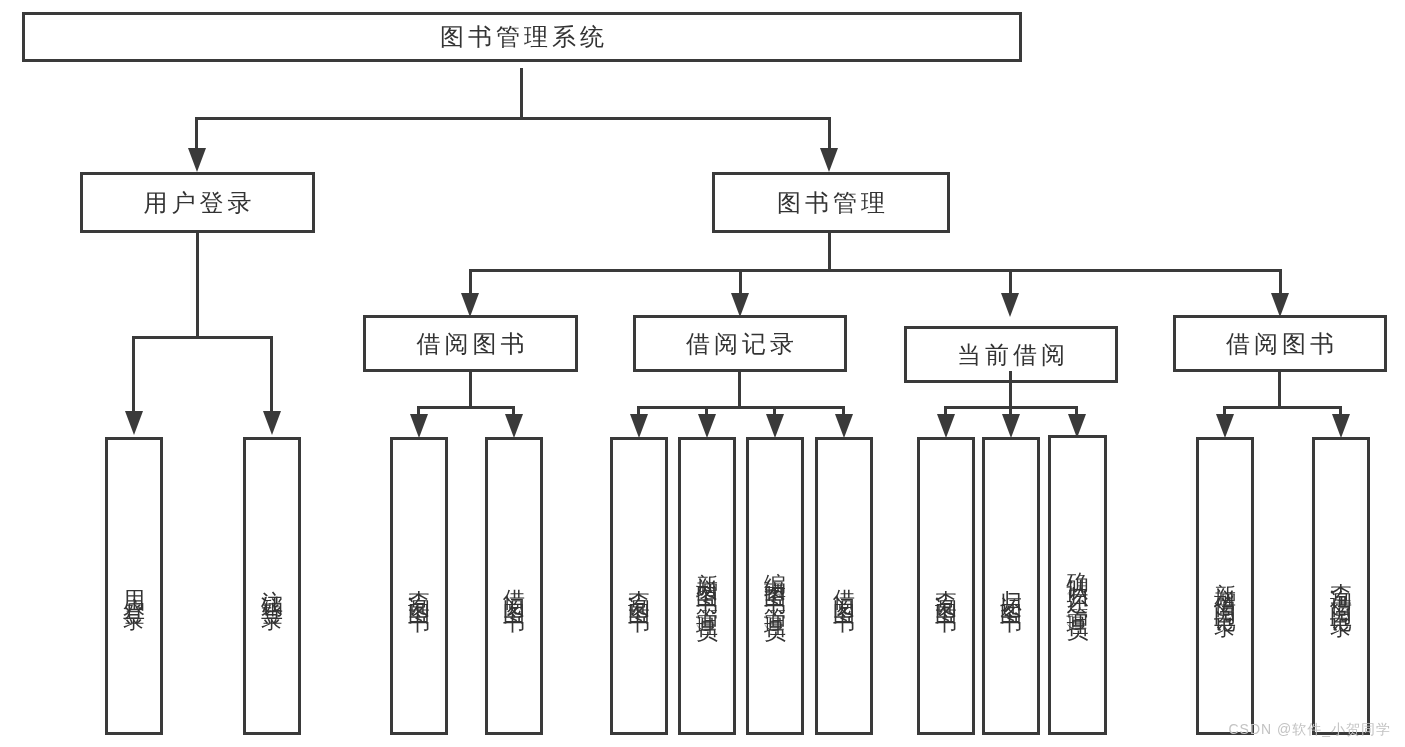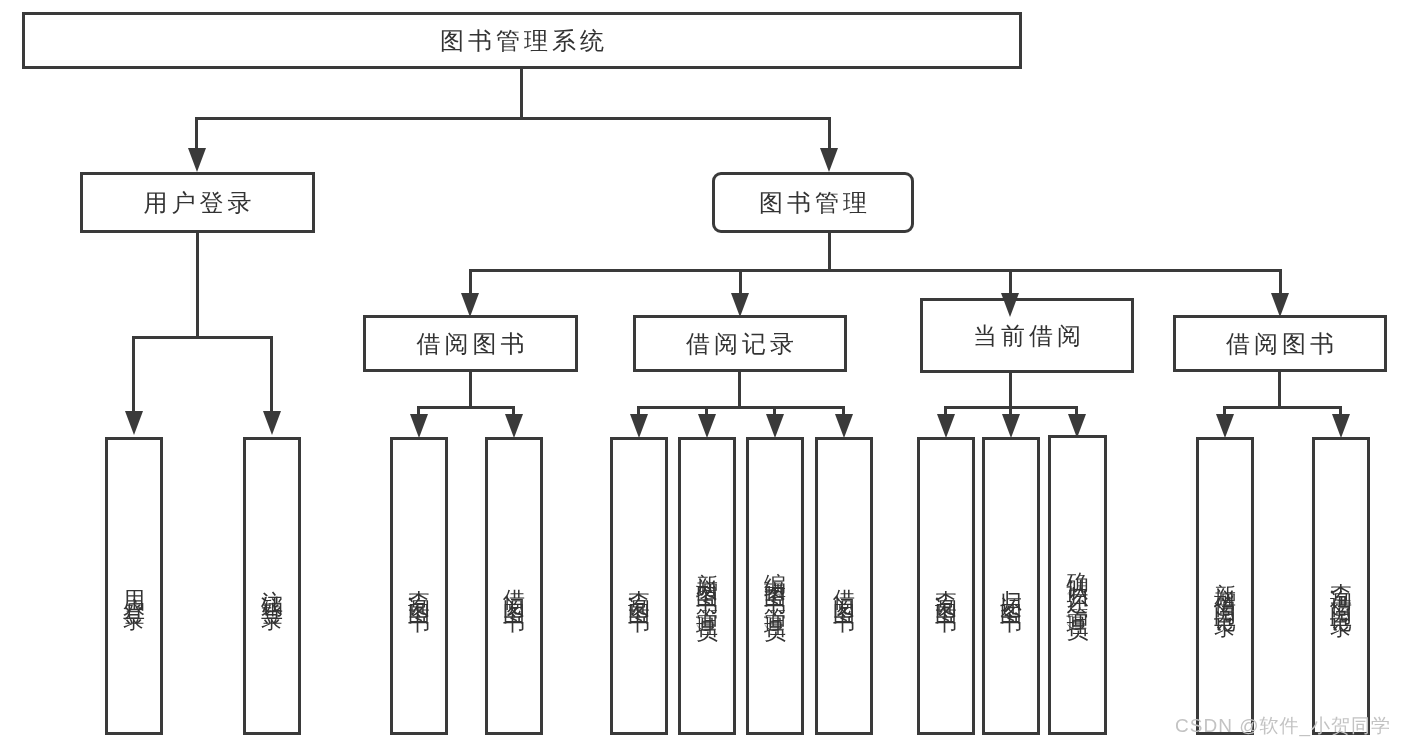--- a/index.html
+++ b/index.html
@@ -48,48 +48,48 @@
     width: 0; height: 0;
     border-left: 9px solid transparent;
     border-right: 9px solid transparent;
     border-top: 24px solid var(--line);
     transform: translateX(-50%);
   }
   .watermark {
     position: absolute;
     right: 14px;
     bottom: 8px;
-    font-size: 19px;
+    font-size: 14px;
     letter-spacing: 1px;
     color: var(--watermark);
   }
 </style>
 </head>
 <body>
 
 <div class="canvas">
 
-  <div class="box h" style="left:22px; top:12px; width:1000px; height:57px;align-items:center;">
+  <div class="box h" style="left:22px; top:12px; width:1000px; height:50px;align-items:center;">
     <span class="lbl">图书管理系统</span>
   </div>
 
   <div class="box h" style="left:80px; top:172px; width:235px; height:61px;">
     <span class="lbl">用户登录</span>
   </div>
-  <div class="box h" style="left:712px; top:172px; width:202px; height:61px;border-radius:9px;">
+  <div class="box h" style="left:712px; top:172px; width:238px; height:61px;">
     <span class="lbl">图书管理</span>
   </div>
 
   <div class="box h" style="left:363px; top:315px; width:215px; height:57px;">
     <span class="lbl">借阅图书</span>
   </div>
   <div class="box h" style="left:633px; top:315px; width:214px; height:57px;">
     <span class="lbl">借阅记录</span>
   </div>
-  <div class="box h" style="left:904px; top:298px; width:214px; height:75px;margin-left:16px;">
+  <div class="box h" style="left:904px; top:326px; width:214px; height:57px;">
     <span class="lbl">当前借阅</span>
   </div>
   <div class="box h" style="left:1173px; top:315px; width:214px; height:57px;">
     <span class="lbl">借阅图书</span>
   </div>
 
   <div class="box v" style="left:105px; top:437px; width:58px; height:298px;">
     <span class="lbl">用户登录</span>
   </div>
   <div class="box v" style="left:243px; top:437px; width:58px; height:298px;">

